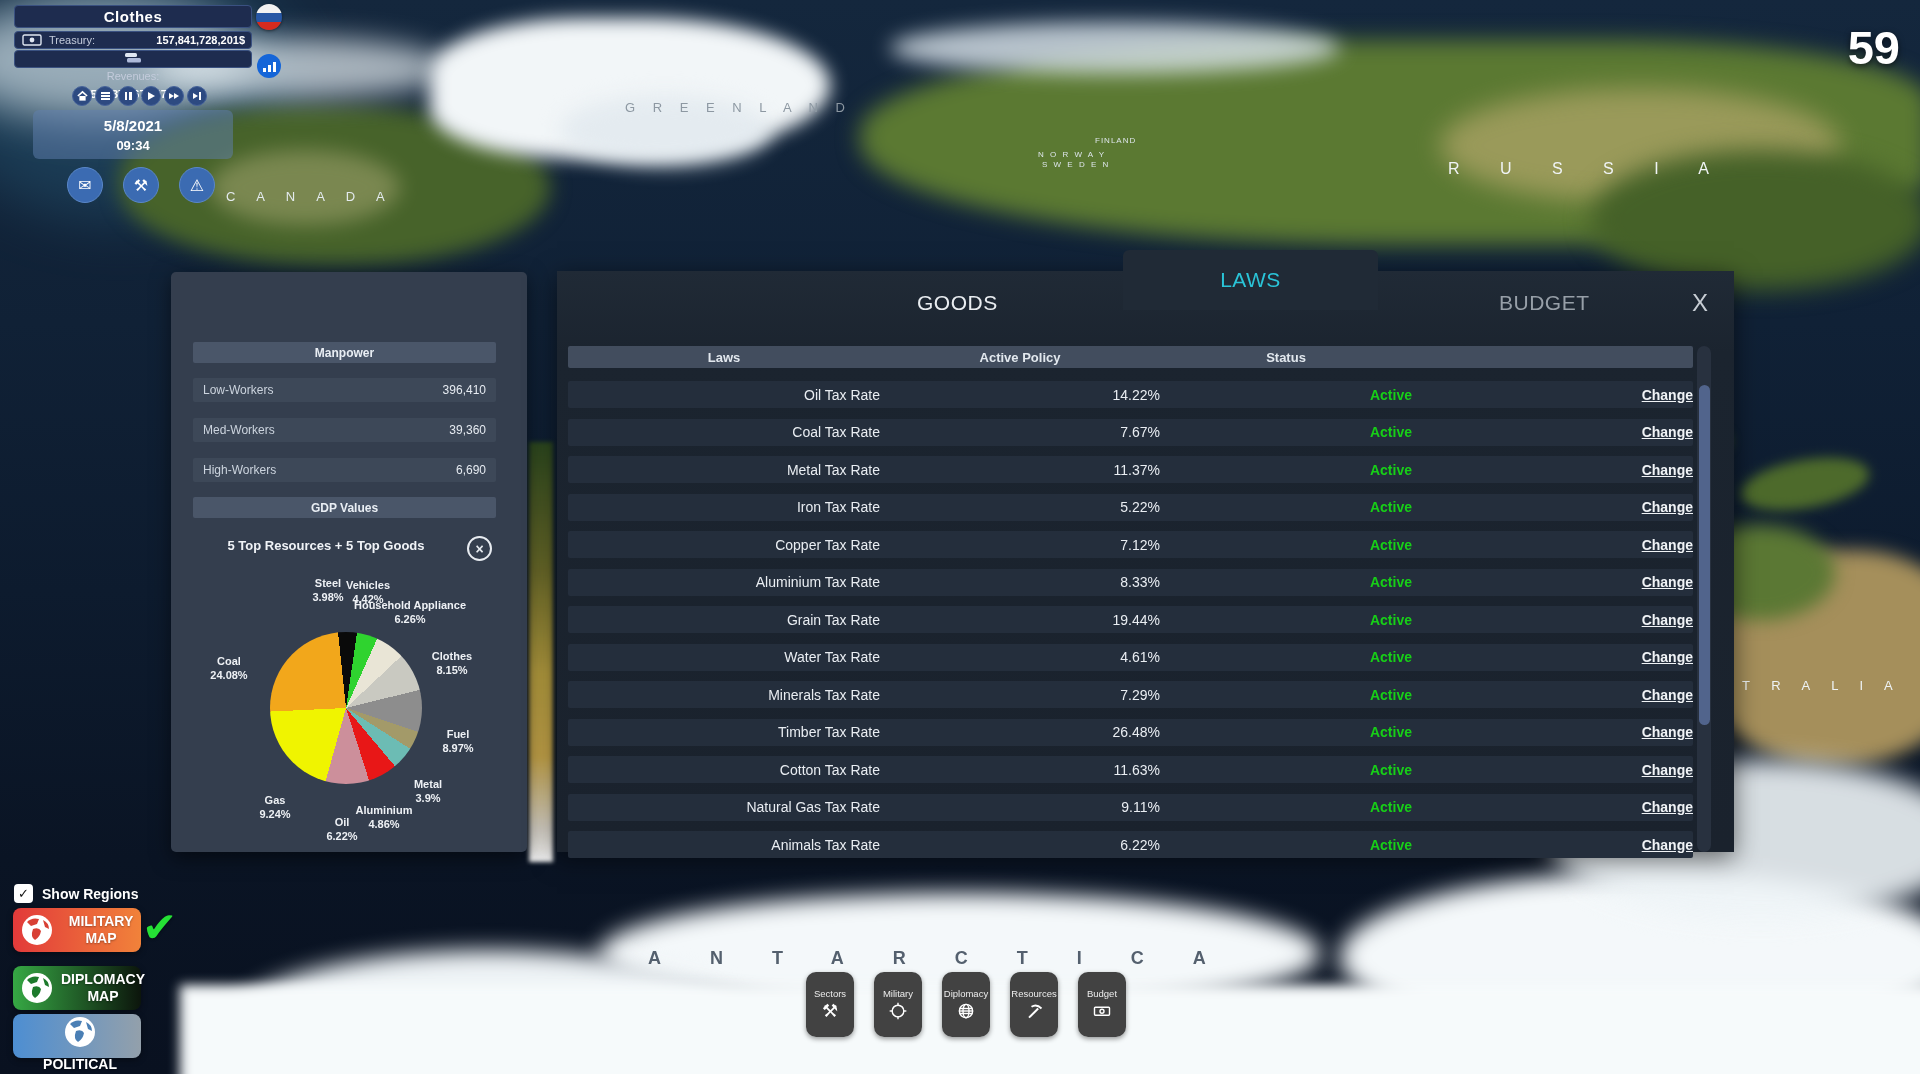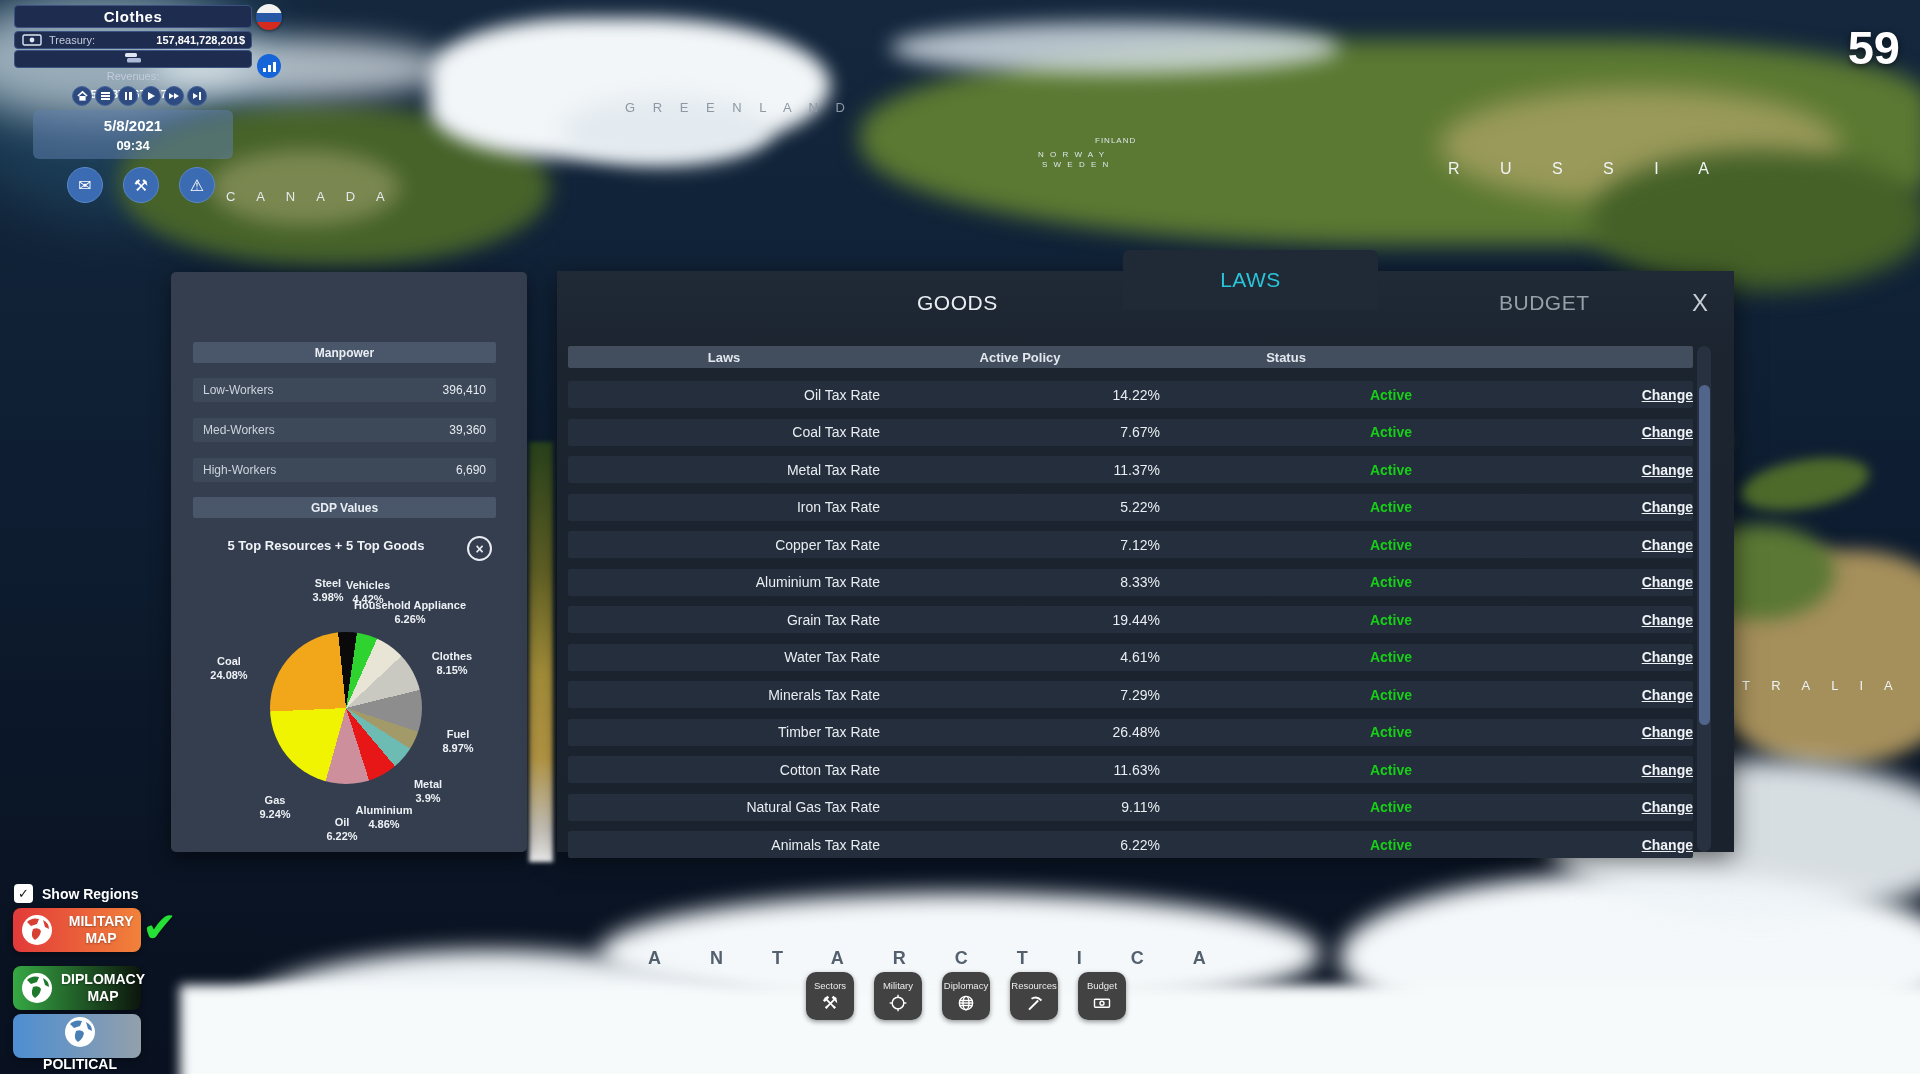--- a/index.html
+++ b/index.html
@@ -141,21 +141,21 @@
   .mb-pol { top:1014px; background:linear-gradient(90deg,#4d8ed2,#93a0ab);flex-direction:column; }
   .mb-text { flex:1; text-align:center; color:#fff; font-size:14px; font-weight:700; line-height:1.25;
     text-shadow:0 1px 2px rgba(0,0,0,.35); }
   .globe { width:36px; height:36px; flex:0 0 36px; }
   .mb-mil .land{fill:#d84034;} .mb-dip .land{fill:#1d7a2c;} .mb-pol .land{fill:#4a7fb5;}
   .big-check { position:absolute; left:142px; top:903px; color:#25e035; font-size:42px; font-weight:700;
     text-shadow:0 1px 3px rgba(0,0,0,.4); }
 
   
   .dock { position:absolute; left:806px; top:972px; display:flex; gap:20px; }
-  .dock-btn { width:48px; height:48px; background:rgba(58,58,58,.96); border-radius:10px;
+  .dock-btn { width:48px; height:65px; background:rgba(58,58,58,.96); border-radius:10px;
     display:flex; flex-direction:column; align-items:center; justify-content:center; gap:2px; cursor:pointer;
     box-shadow:0 2px 5px rgba(0,0,0,.4); }
   .dock-btn .dlabel { color:#ececec; font-size:9.5px; }
   .dock-btn .dicon { color:#fff; font-size:18px; line-height:1; height:20px; display:flex; align-items:center; }
   .dock-btn svg { width:20px; height:20px; stroke:#fff; fill:none; stroke-width:1.7; }
 </style>
 </head>
 <body>
 
 <div class="stage">

